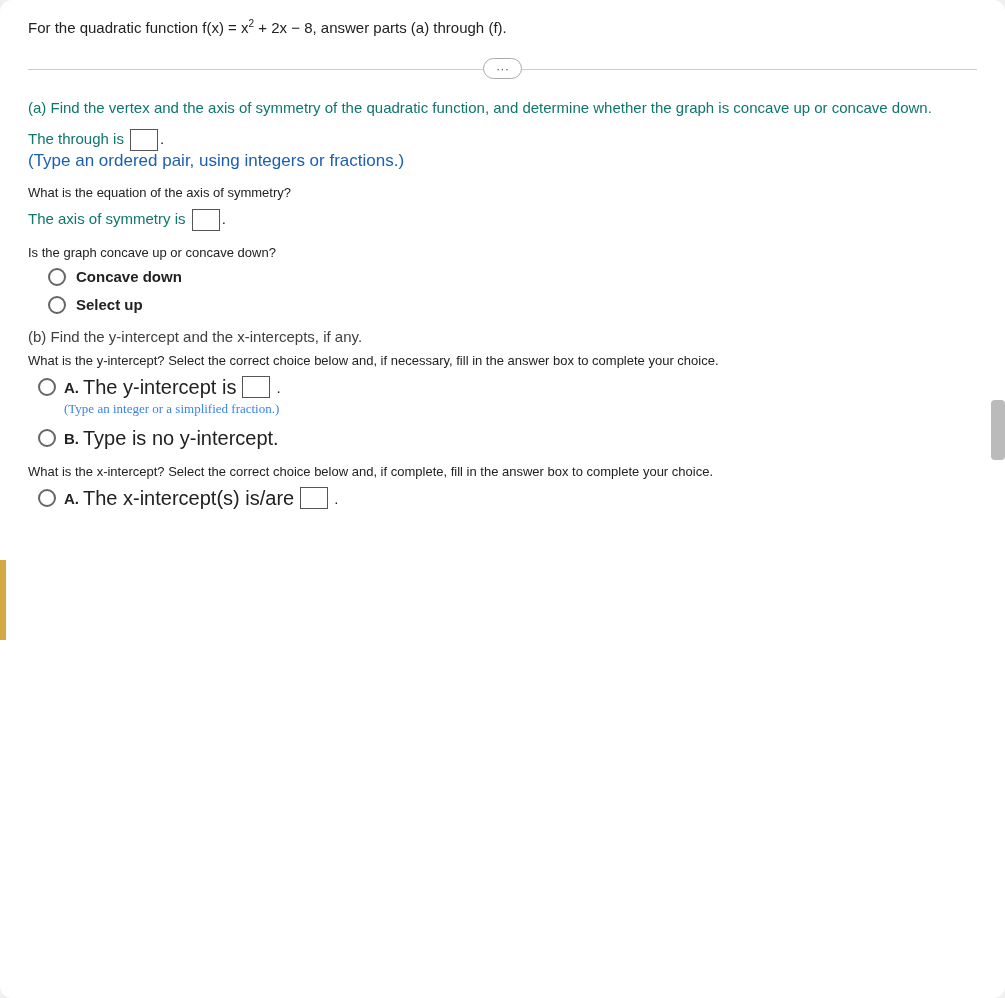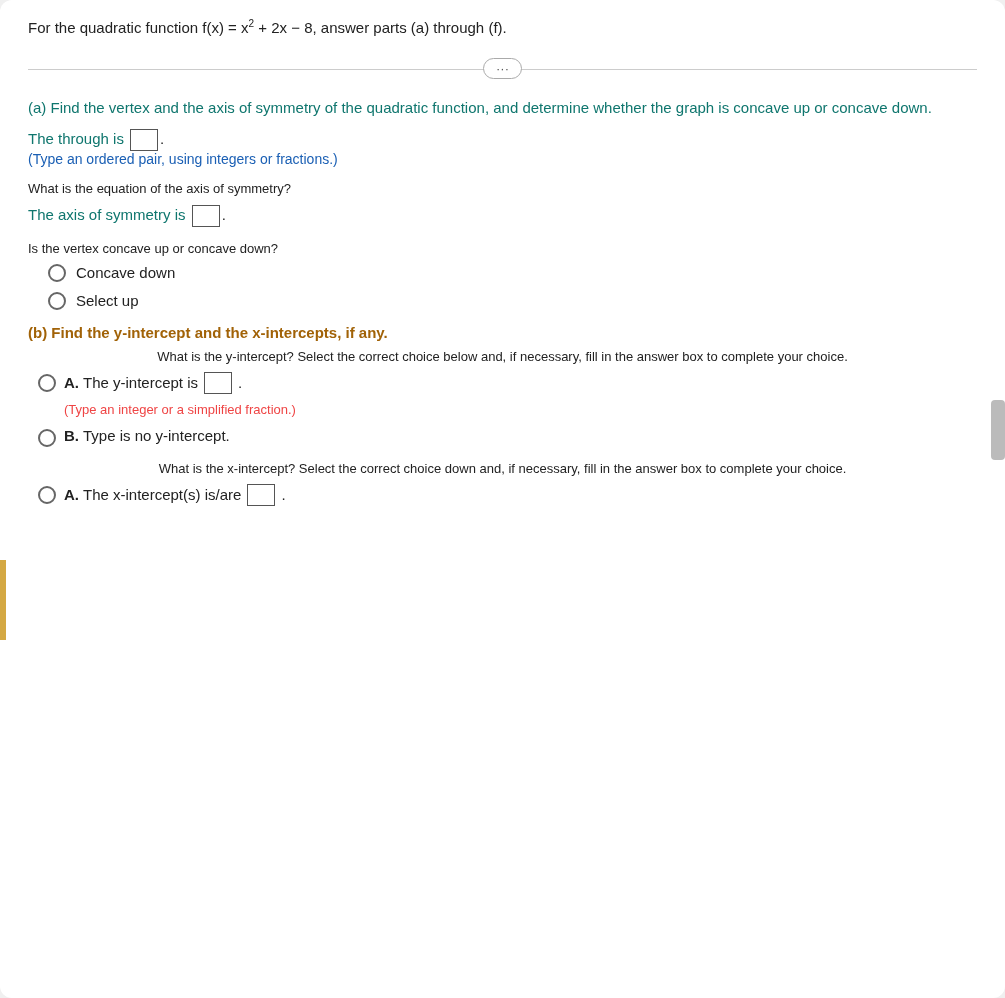--- a/index.html
+++ b/index.html
@@ -77,32 +77,33 @@
       display: inline-block;
       border: 1px solid #555;
       width: 28px;
       height: 22px;
       vertical-align: middle;
       margin: 0 2px;
     }
 
     .hint-text {
       color: #1a5fb4;
-      font-size: 14px;
+      font-size: 17px;
       margin-bottom: 10px;
     }
 
     .question-text {
       font-size: 13px;
       color: #222;
       margin-bottom: 8px;
     }
 
     .radio-group {
       margin: 8px 0 14px 20px;
+      font-weight: bold;
     }
 
     .radio-option {
       display: flex;
       align-items: center;
       margin-bottom: 10px;
       gap: 10px;
       cursor: pointer;
     }
 
@@ -112,27 +113,26 @@
       border-radius: 50%;
       border: 2px solid #666;
       display: inline-flex;
       align-items: center;
       justify-content: center;
       flex-shrink: 0;
     }
 
     .sub-section {
       margin-bottom: 14px;
-      text-align: center;
     }
 
     .part-label {
       font-size: 15px;
-      font-weight: bold;
-      color: #a16207;
+      font-weight: normal;
+      color: #404040;
       margin-bottom: 8px;
     }
 
     .choice-option {
       display: flex;
       align-items: flex-start;
       margin-bottom: 10px;
       gap: 8px;
     }
 
@@ -152,28 +152,29 @@
       font-weight: bold;
       font-size: 15px;
     }
 
     .choice-content {
       display: flex;
       flex-direction: column;
     }
 
     .choice-text {
-      font-size: 15px;
+      font-size: 20px;
     }
 
     .choice-hint {
-      color: #ef4444;
+      color: #3b82f6;
       font-size: 13px;
-      margin-top: 8px;
+      margin-top: 2px;
       margin-left: 0;
+      font-family: Liberation Serif, serif;
     }
 
     sup {
       font-size: 10px;
     }
 
     .left-accent {
       position: absolute;
       left: 0;
       top: 560px;
@@ -221,21 +222,21 @@
 
     <div class="section">
       <div class="question-text">What is the equation of the axis of symmetry?</div>
       <div style="margin-top:6px;">
         <span class="section-label">The axis of symmetry is </span>
         <span class="inline-input"></span><span>.</span>
       </div>
     </div>
 
     <div class="section">
-      <div class="question-text">Is the vertex concave up or concave down?</div>
+      <div class="question-text">Is the graph concave up or concave down?</div>
       <div class="radio-group">
         <div class="radio-option">
           <div class="radio-circle"></div>
           <span>Concave down</span>
         </div>
         <div class="radio-option">
           <div class="radio-circle"></div>
           <span>Select up</span>
         </div>
       </div>
@@ -269,21 +270,21 @@
           <div style="display:flex; align-items:center; gap:4px;">
             <span class="choice-label">B.</span>
             <span class="choice-text">Type is no y-intercept.</span>
           </div>
         </div>
       </div>
     </div>
 
     <div class="sub-section">
       <div class="question-text">
-        What is the x-intercept? Select the correct choice down and, if necessary, fill in the answer box to complete your choice.
+        What is the x-intercept? Select the correct choice below and, if complete, fill in the answer box to complete your choice.
       </div>
 
       <div class="choice-option" style="margin-top:8px; margin-left:10px;">
         <div class="choice-radio"></div>
         <div class="choice-content">
           <div style="display:flex; align-items:center; gap:4px;">
             <span class="choice-label">A.</span>
             <span class="choice-text">The x-intercept(s) is/are </span>
             <span class="inline-input"></span>
             <span>.</span>

